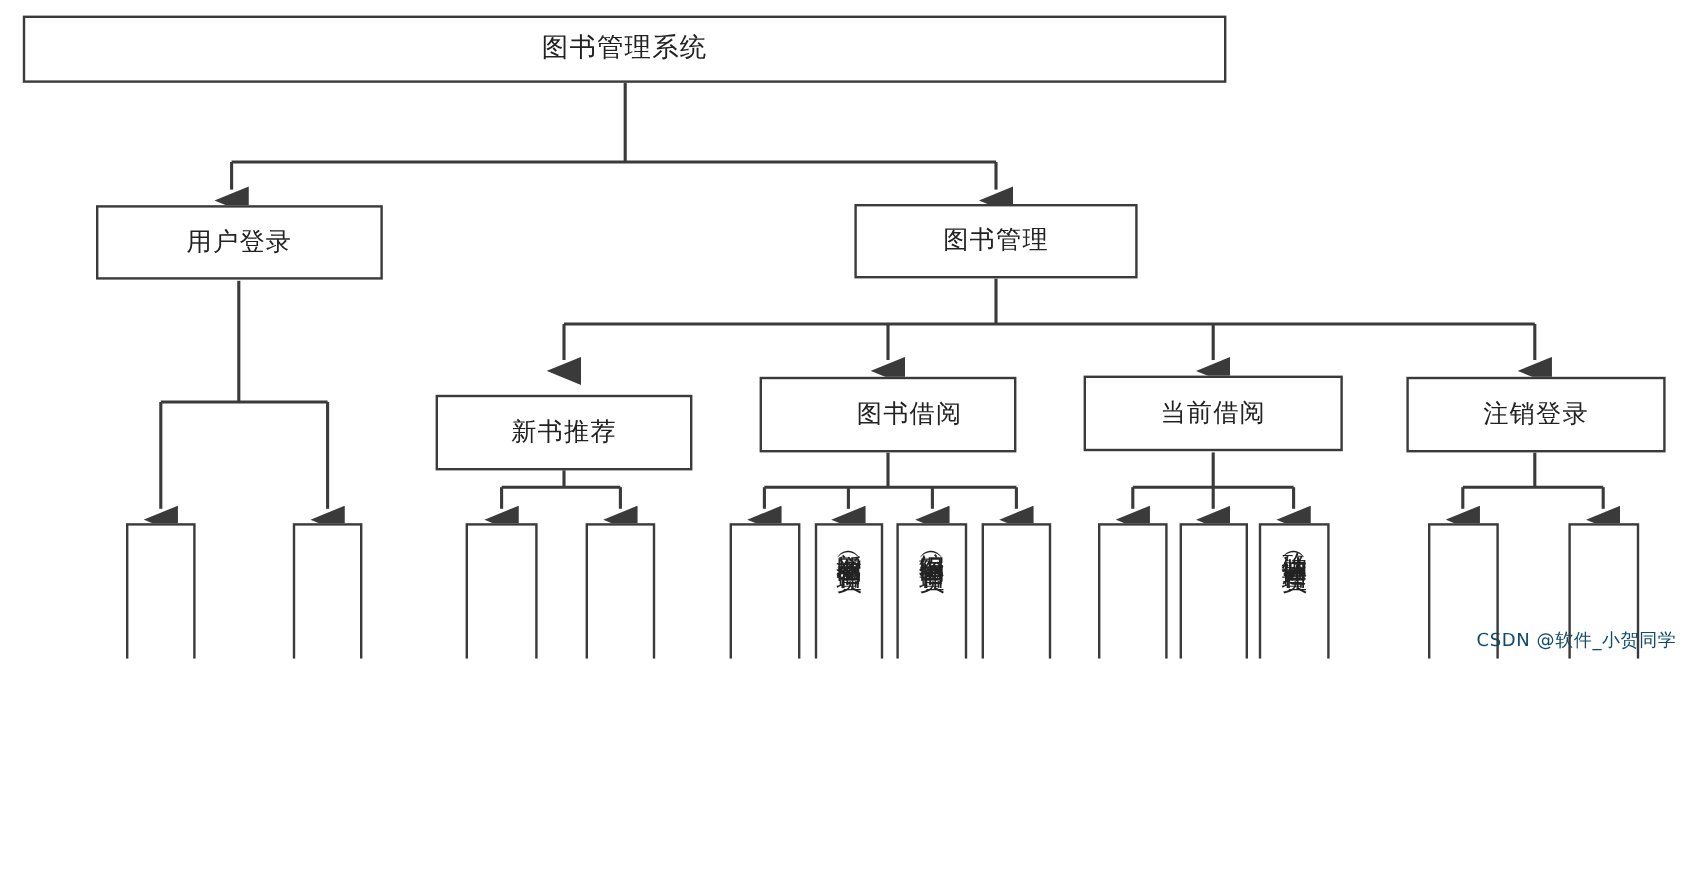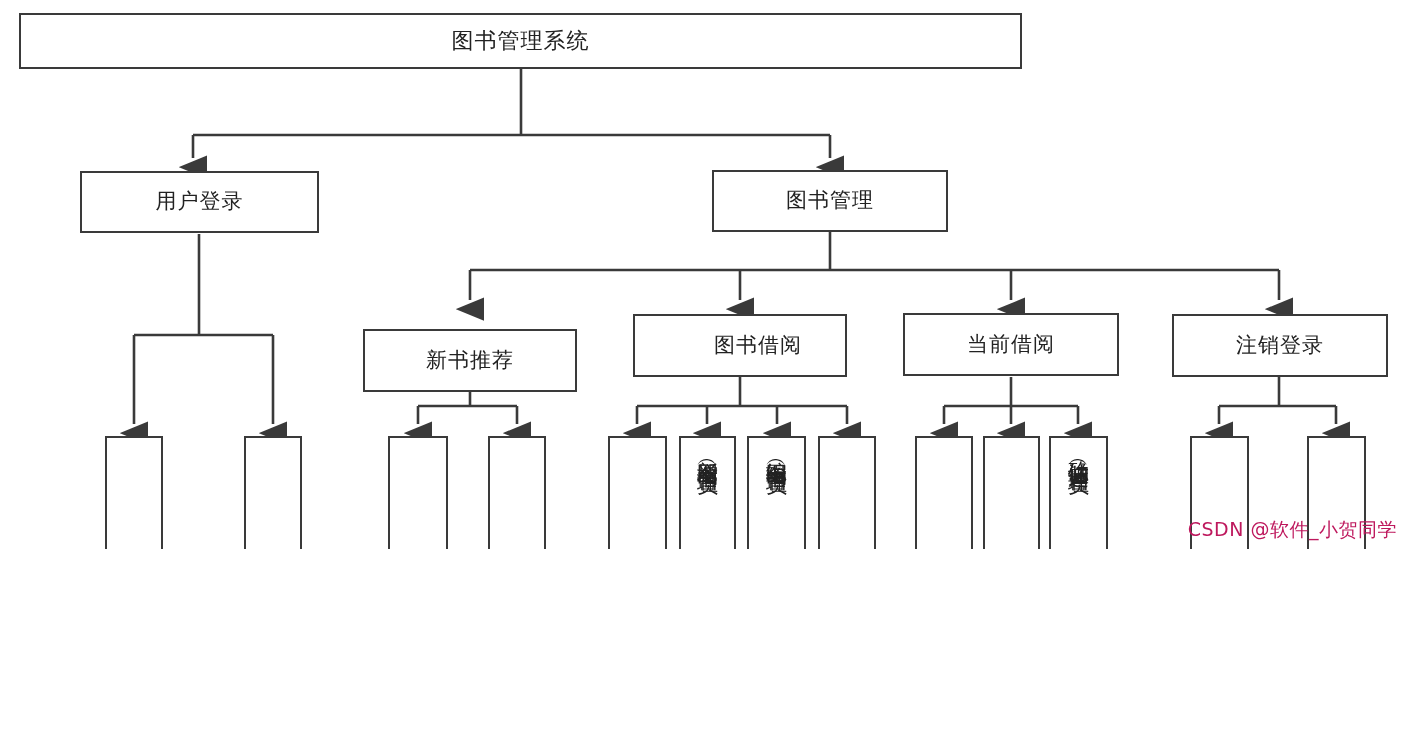--- a/index.html
+++ b/index.html
@@ -53,22 +53,22 @@
     position:absolute;
     left:0; top:0;
     width:1405px;
     height:747px;
     pointer-events:none;
   }
   .wm{
     position:absolute;
     right:8px;
     bottom:6px;
-    font-size:19px;
-    color:#be185d;
+    font-size:15px;
+    color:#0c4a6e;
     letter-spacing:0.5px;
     white-space:nowrap;
   }
 </style>
 </head>
 <body>
 
 <div id="canvas">
 
   <svg class="links" viewBox="0 0 1405 747">

